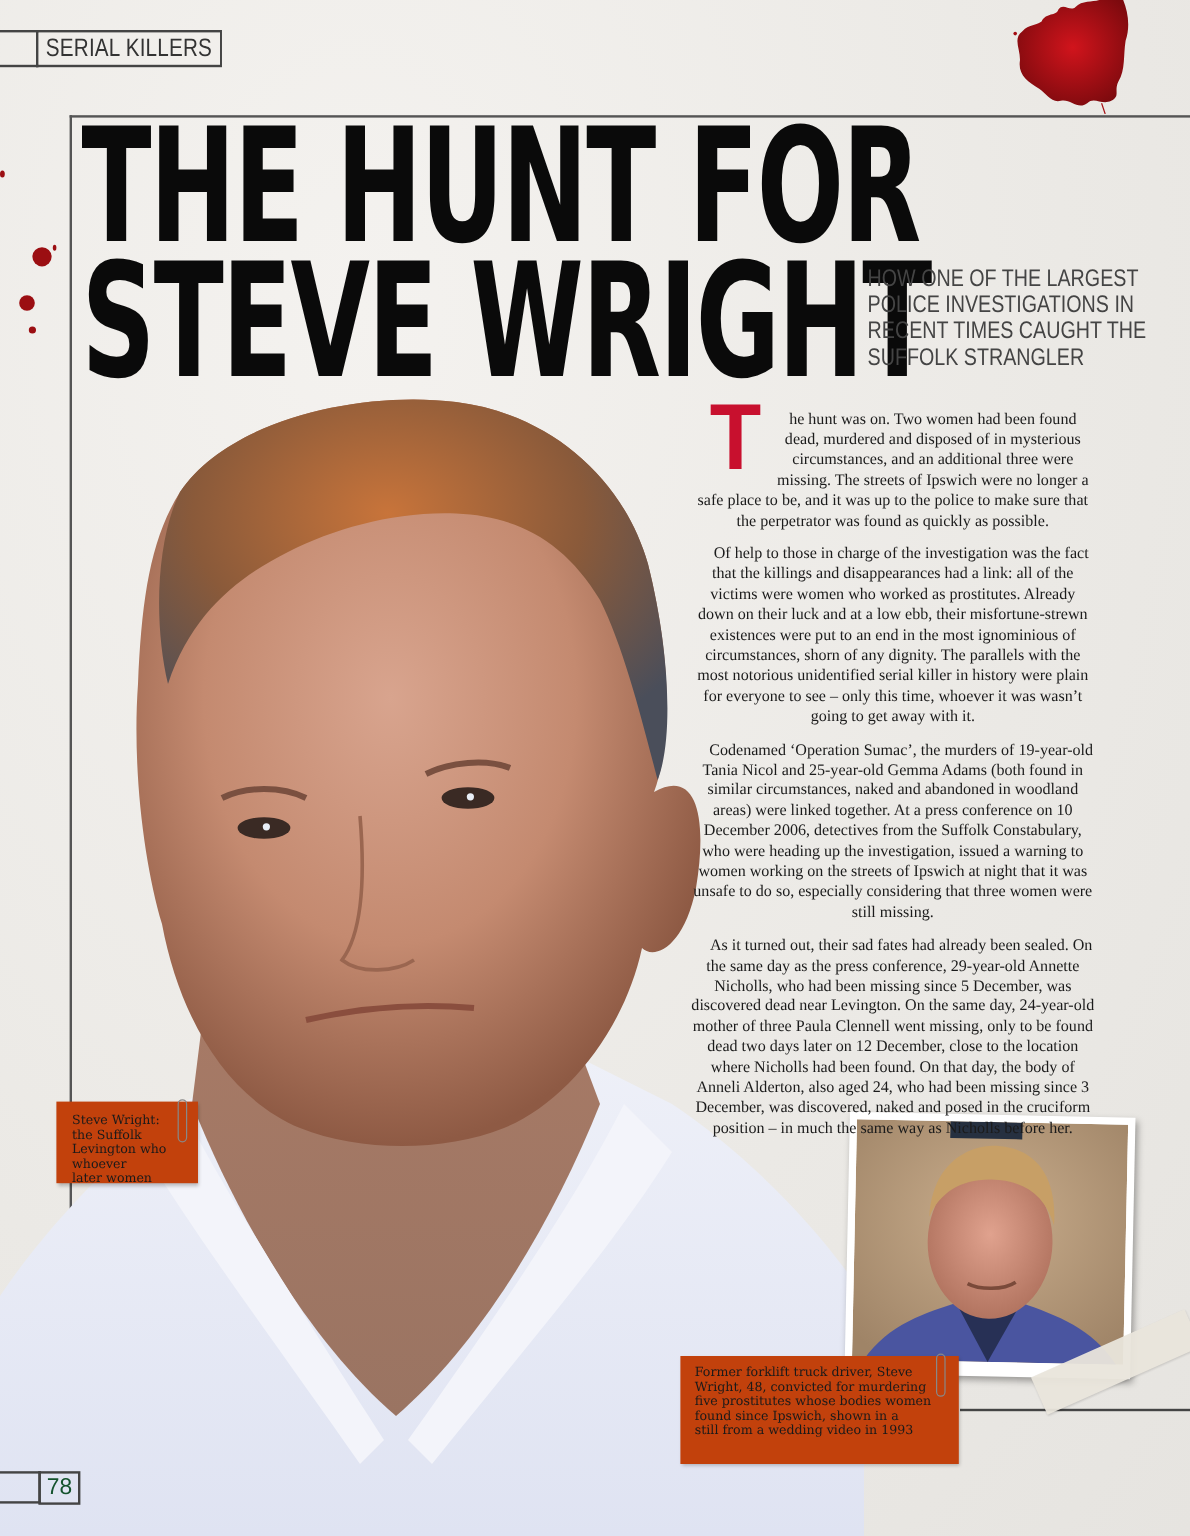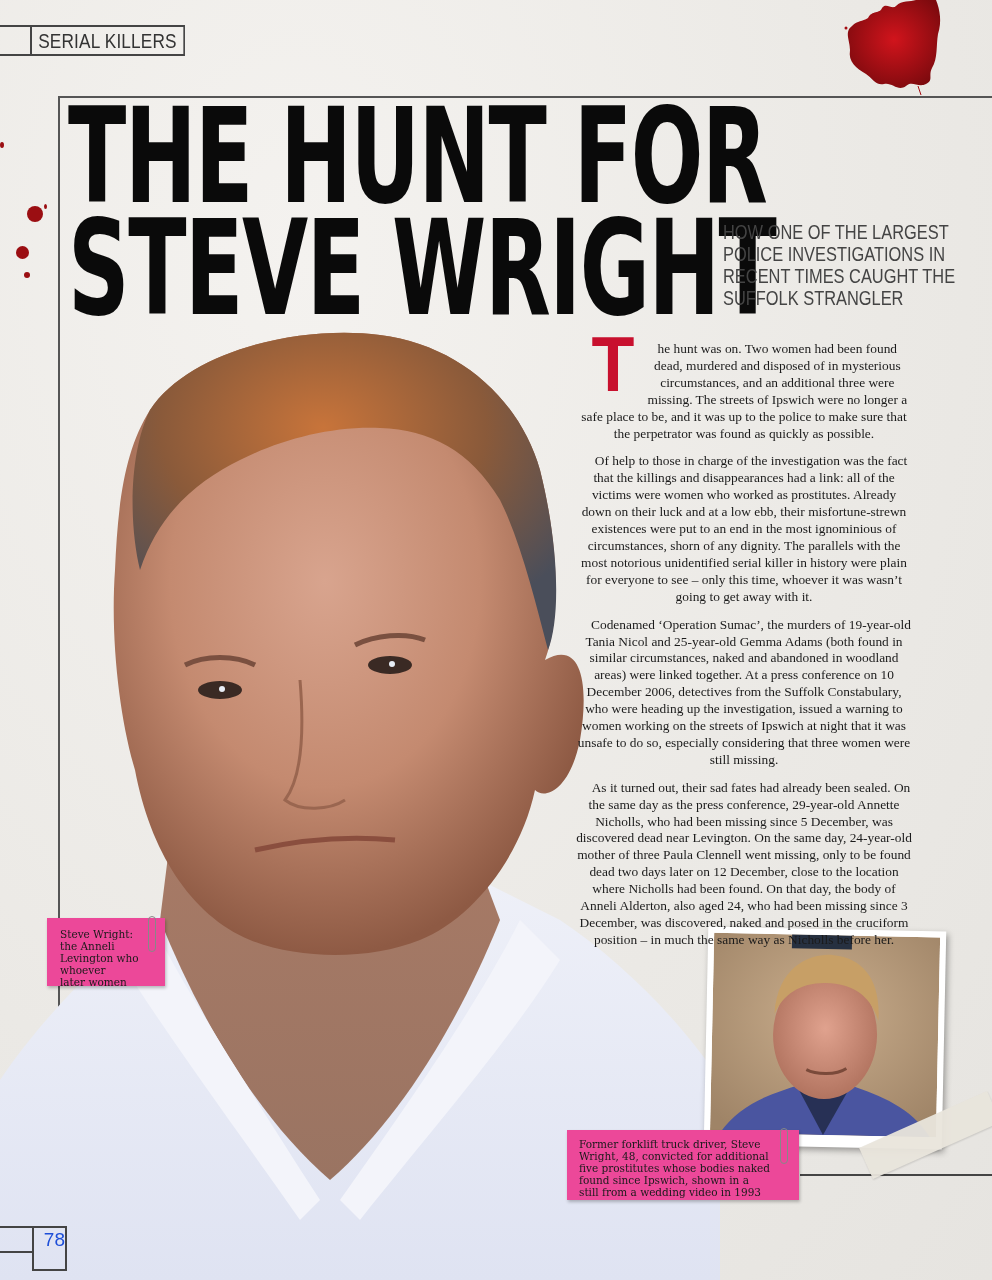--- a/index.html
+++ b/index.html
@@ -25,32 +25,32 @@
        text-transform:uppercase;transform:scaleX(0.82);transform-origin:left top;white-space:nowrap;}
   
   .body-text{left:565px;top:330px;width:358px;font-family:"Liberation Serif",serif;font-size:13.4px;line-height:16.9px;color:#1b1b1b;}
   .body-text p{margin:11px;text-indent:14px;text-align:center;}
   .body-text p.first{text-indent:0;}
   .dropcap{float:left;font-family:"Liberation Sans",sans-serif;font-weight:bold;color:#c8102e;font-size:78px;line-height:60px;
        margin:4px 6px 0 24px;transform:scaleX(0.9);}
   
   .main-photo{left:0;top:320px;width:720px;height:960px;}
   
-  .caption{background:#ec4899;font-family:"DejaVu Serif","Liberation Serif",serif;font-size:10.5px;line-height:12px;color:#1a1a1a;
+  .caption{background:#c2410c;font-family:"DejaVu Serif","Liberation Serif",serif;font-size:10.5px;line-height:12px;color:#1a1a1a;
        box-shadow:1px 2px 3px rgba(0,0,0,0.25);box-sizing:border-box;}
   .caption-1{left:47px;top:918px;width:118px;height:68px;padding:10px 8px 0 13px;}
-  .caption-2{left:567px;top:1130px;width:232px;height:70px;padding:8px 10px 0 12px;}
+  .caption-2{left:567px;top:1130px;width:232px;height:90px;padding:8px 10px 0 12px;}
   .clip{border:1.5px solid #888;border-radius:6px;width:8px;height:36px;box-sizing:border-box;}
   
   .polaroid{left:706px;top:929px;width:238px;height:218px;background:#fff;transform:rotate(1.2deg);box-shadow:2px 3px 6px rgba(0,0,0,0.35);}
   .tape{left:860px;top:1118px;width:140px;height:34px;background:#e9e5dc;transform:rotate(-24deg);opacity:0.95;box-shadow:0 1px 2px rgba(0,0,0,0.15);}
   
   .page-line{left:0;top:1226px;width:34px;height:27px;border:2px solid #444;border-left:none;box-sizing:border-box;}
-  .page-num{left:32px;top:1226px;width:35px;height:45px;border:2px solid #444;box-sizing:border-box;text-align:right;
-       font-family:"Liberation Sans",sans-serif;font-size:19px;line-height:23px;color:#1d4ed8;}
+  .page-num{left:32px;top:1226px;width:35px;height:28px;border:2px solid #444;box-sizing:border-box;text-align:center;
+       font-family:"Liberation Sans",sans-serif;font-size:19px;line-height:23px;color:#14532d;}
   .blood-splat{left:838px;top:0;width:110px;height:95px;}
   .blood-drop{border-radius:50%;background:#9b0e12;}
 </style>
 </head>
 <body>
 
 <svg class="abs blood-splat" viewBox="0 0 110 95">
   <defs>
     <radialGradient id="bg1" cx="50%" cy="45%" r="60%">
       <stop offset="0%" stop-color="#d1141c"></stop>
@@ -127,21 +127,21 @@
 
   <path d="M185 345 C205 335 235 335 255 345" stroke="#7a5040" stroke-width="5" fill="none"></path>
   <path d="M355 325 C375 315 405 312 425 320" stroke="#7a5040" stroke-width="5" fill="none"></path>
 
   <path d="M300 360 C305 420 300 460 285 480 C300 492 330 490 345 480" stroke="#9a6650" stroke-width="3" fill="none"></path>
   <path d="M255 530 C290 522 340 515 395 520" stroke="#8a4e3e" stroke-width="5" fill="none"></path>
 </svg>
 
 <div class="abs caption caption-1">
   <div>Steve Wright:</div>
-  <div>the Anneli</div>
+  <div>the Suffolk</div>
   <div>Levington who</div>
   <div>whoever</div>
   <div>later women</div>
 </div>
 <div class="abs clip" style="left:148px;top:916px;"></div>
 
 <div class="abs polaroid">
   <svg width="226" height="200" viewBox="0 0 226 200" style="position:absolute;left:6px;top:6px;">
     <defs>
       <radialGradient id="bgw" cx="50%" cy="40%" r="70%">
@@ -159,22 +159,22 @@
     <path d="M85 150 L113 200 L140 150 Z" fill="#273055"></path>
     <ellipse cx="113" cy="100" rx="52" ry="64" fill="url(#face2)"></ellipse>
     <path d="M62 80 C64 30 100 18 120 20 C150 22 168 45 166 85 C158 60 140 48 113 48 C88 48 70 60 62 80 Z" fill="#c79f66"></path>
     <path d="M95 135 C105 140 125 140 135 133" stroke="#7a4a3a" stroke-width="3" fill="none"></path>
   </svg>
 </div>
 <div class="abs tape"></div>
 
 <div class="abs caption caption-2">
   <div>Former forklift truck driver, Steve</div>
-  <div>Wright, 48, convicted for additional</div>
-  <div>five prostitutes whose bodies naked</div>
+  <div>Wright, 48, convicted for murdering</div>
+  <div>five prostitutes whose bodies women</div>
   <div>found since Ipswich, shown in a</div>
   <div>still from a wedding video in 1993</div>
 </div>
 <div class="abs clip" style="left:780px;top:1128px;"></div>
 
 <div class="abs body-text">
   <span class="dropcap">T</span>
   <p class="first">he hunt was on. Two women had been found dead, murdered and disposed of in mysterious circumstances, and an additional three were missing. The streets of Ipswich were no longer a safe place to be, and it was up to the police to make sure that the perpetrator was found as quickly as possible.</p>
   <p>Of help to those in charge of the investigation was the fact that the killings and disappearances had a link: all of the victims were women who worked as prostitutes. Already down on their luck and at a low ebb, their misfortune-strewn existences were put to an end in the most ignominious of circumstances, shorn of any dignity. The parallels with the most notorious unidentified serial killer in history were plain for everyone to see – only this time, whoever it was wasn’t going to get away with it.</p>
   <p>Codenamed ‘Operation Sumac’, the murders of 19-year-old Tania Nicol and 25-year-old Gemma Adams (both found in similar circumstances, naked and abandoned in woodland areas) were linked together. At a press conference on 10 December 2006, detectives from the Suffolk Constabulary, who were heading up the investigation, issued a warning to women working on the streets of Ipswich at night that it was unsafe to do so, especially considering that three women were still missing.</p>

